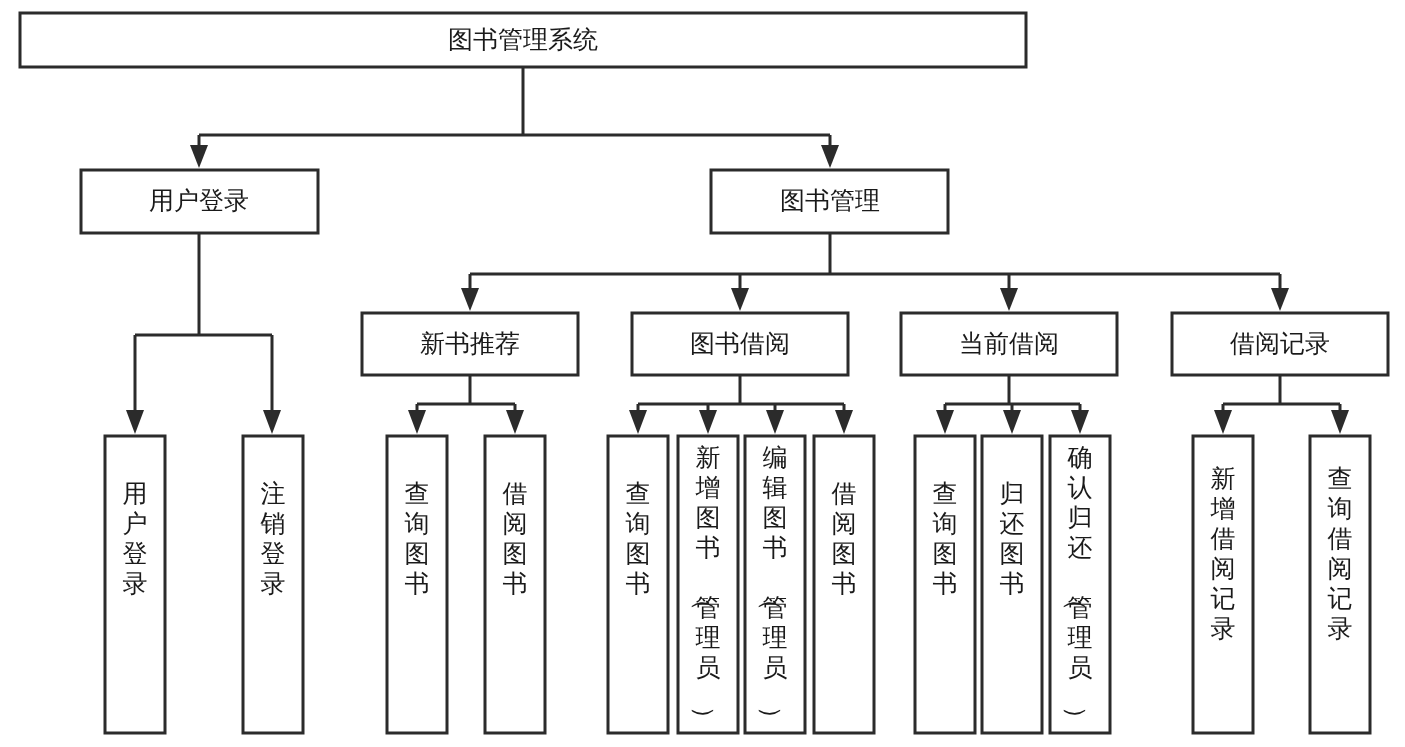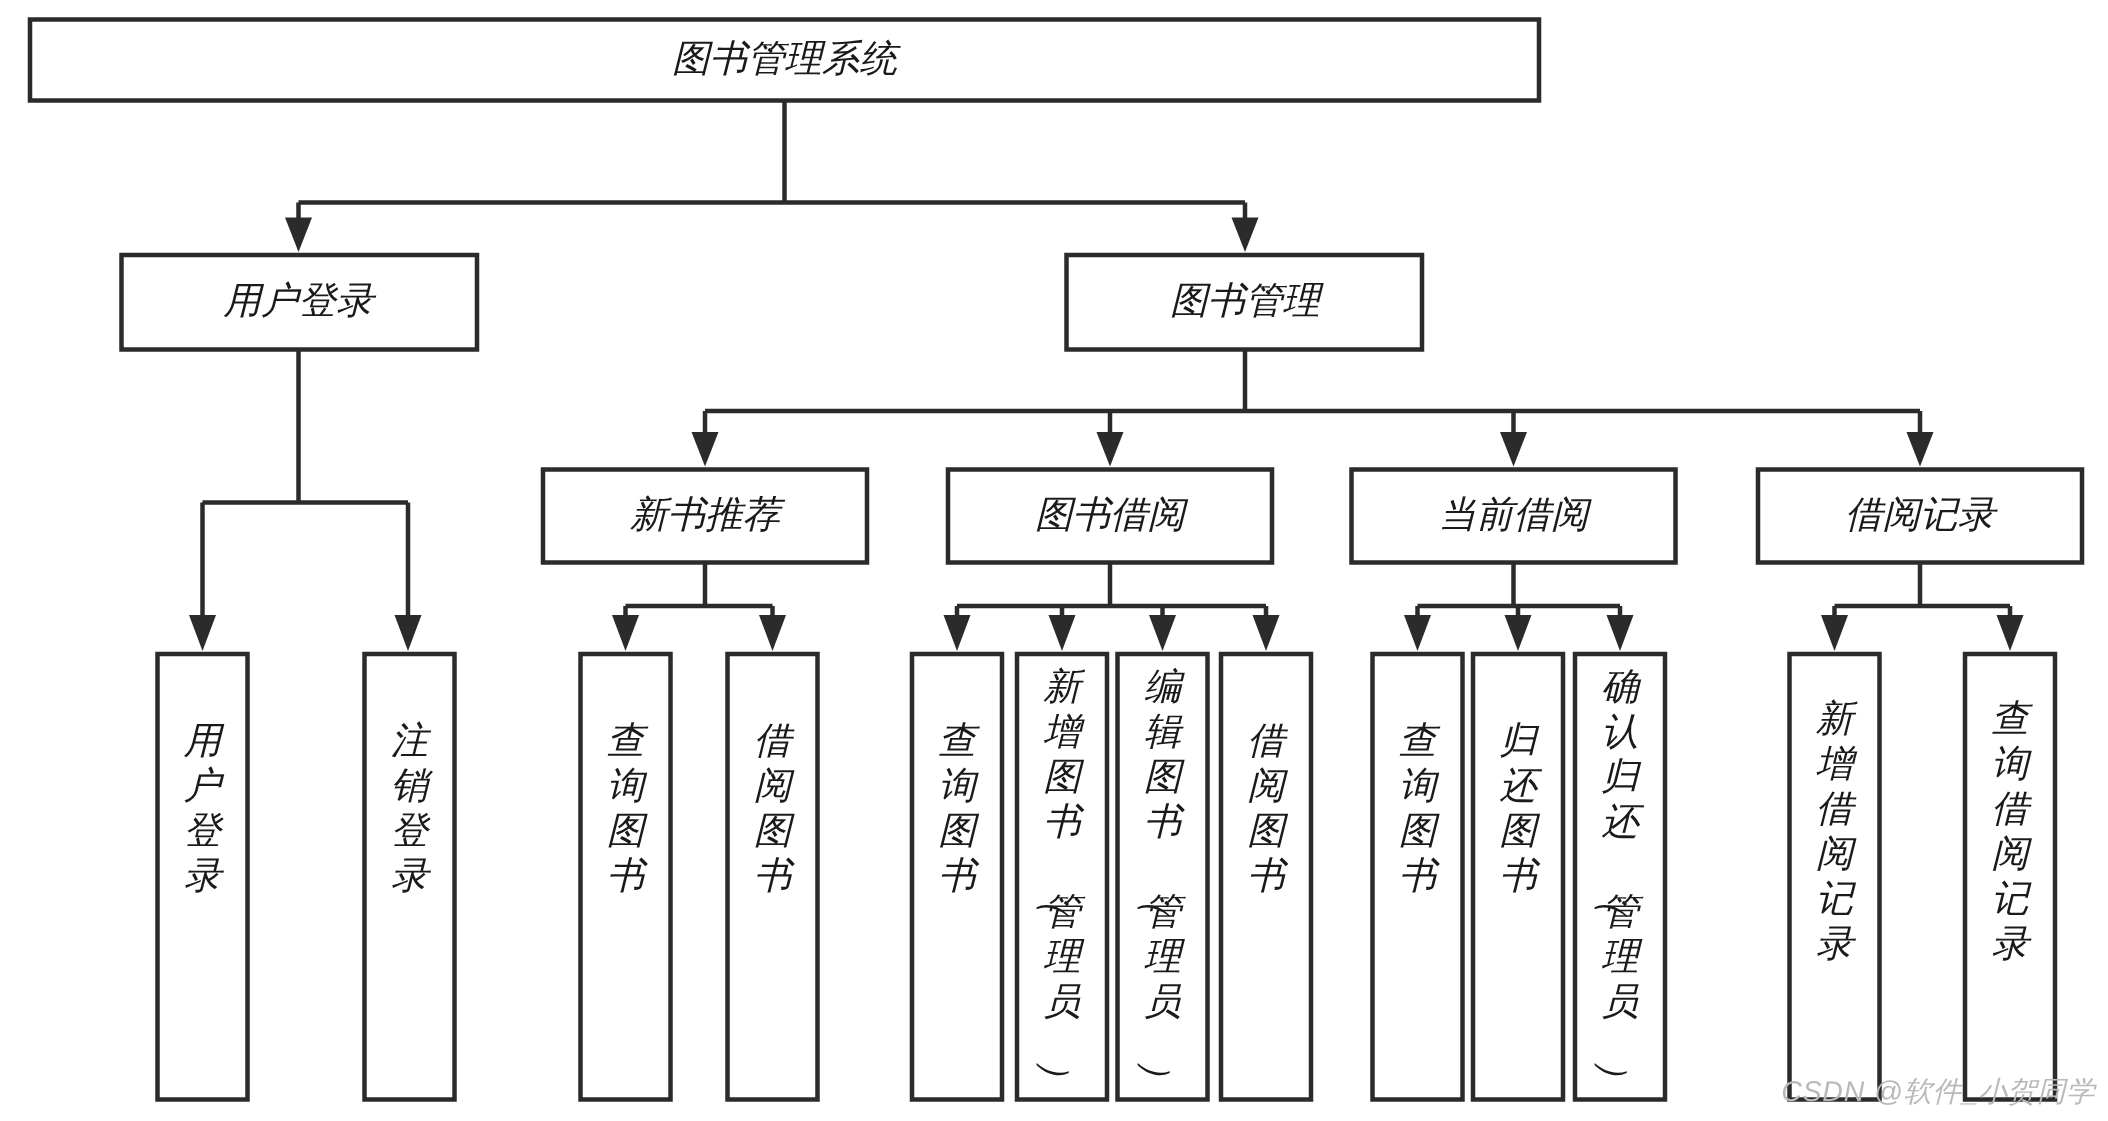--- a/index.html
+++ b/index.html
@@ -9,21 +9,20 @@
   }
   body {
     font-family: "Liberation Sans", "DejaVu Sans", sans-serif;
   }
   #stage {
     position: relative;
     width: 1405px;
     height: 747px;
     background: #ffffff;
     overflow: hidden;
-    font-style: italic;
   }
   svg.diagram {
     position: absolute;
     left: 0;
     top: 0;
     width: 1405px;
     height: 747px;
   }
   .node-box {
     fill: #ffffff;
@@ -218,14 +217,13 @@
       <rect class="leaf-box" x="1193" y="436" width="60" height="297"></rect>
       <text class="leaf-label" x="1223" y="487"><tspan x="1223" dy="0">新</tspan><tspan x="1223" dy="30">增</tspan><tspan x="1223" dy="30">借</tspan><tspan x="1223" dy="30">阅</tspan><tspan x="1223" dy="30">记</tspan><tspan x="1223" dy="30">录</tspan></text>
     </g>
     <g>
       <rect class="leaf-box" x="1310" y="436" width="60" height="297"></rect>
       <text class="leaf-label" x="1340" y="487"><tspan x="1340" dy="0">查</tspan><tspan x="1340" dy="30">询</tspan><tspan x="1340" dy="30">借</tspan><tspan x="1340" dy="30">阅</tspan><tspan x="1340" dy="30">记</tspan><tspan x="1340" dy="30">录</tspan></text>
     </g>
 
   </svg>
 
-  <div class="watermark">CSDN @软件_小贺同学</div>
 </div>
 
 </body></html>

